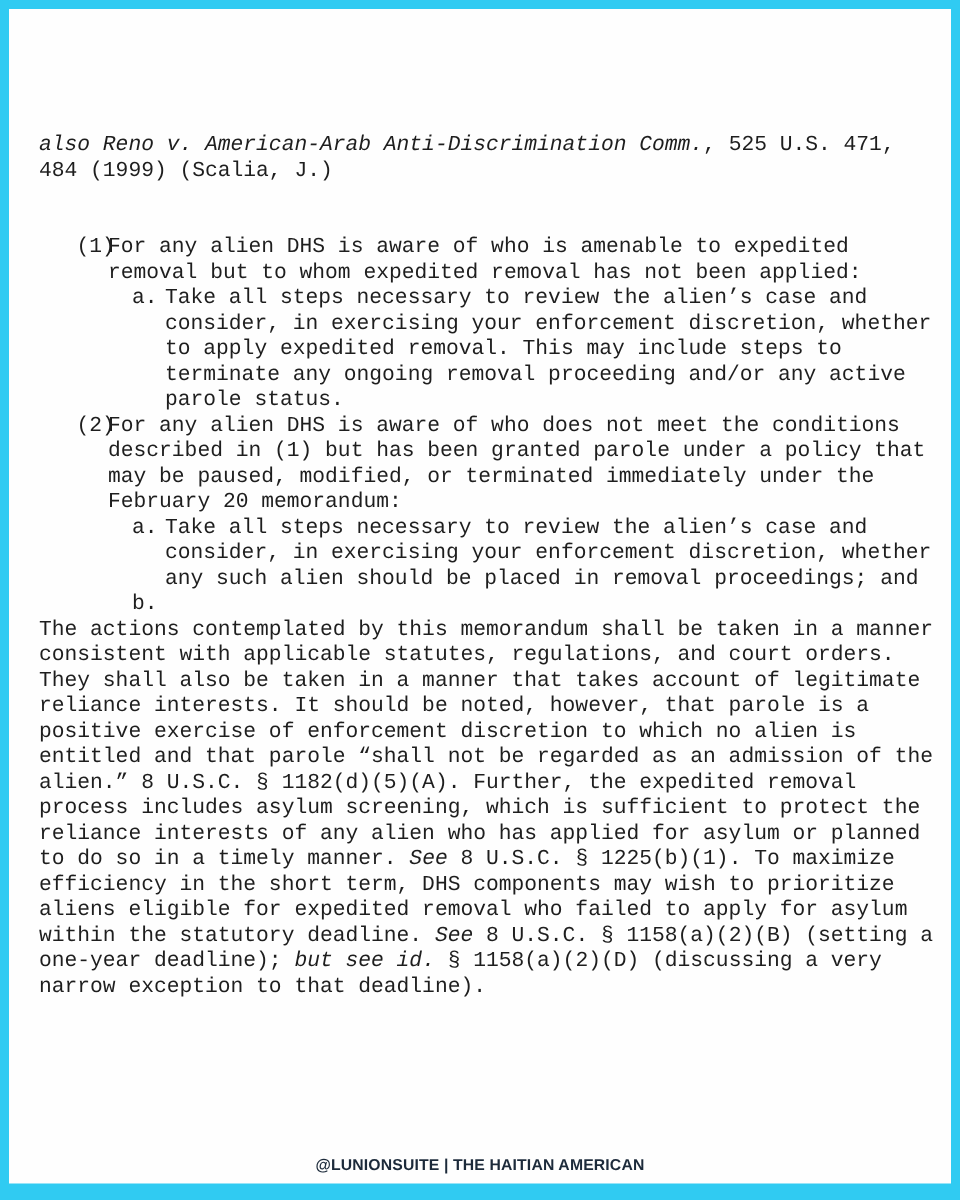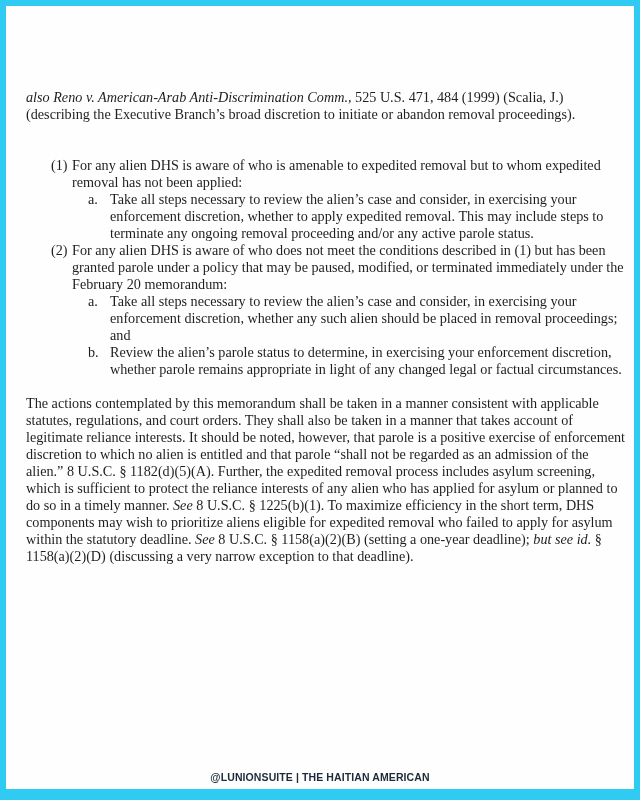--- a/index.html
+++ b/index.html
@@ -3,40 +3,40 @@
 <meta charset="utf-8">
 <style>
   html, body { margin: 0; padding: 0; }
   body { width: 640px; height: 800px; background: #30cbf2; position: relative; overflow: hidden; }
   .page {
     position: absolute; left: 6px; top: 6px; width: 628px; height: 783px;
     background: #fefefe;
   }
   .doc {
     position: absolute; left: 20px; top: 83px; width: 600px;
-    font-family: Liberation Serif, serif; font-size: 14.2px; line-height: 17px; color: #1e1e1e;
+    font-family: Liberation Mono, monospace; font-size: 14.2px; line-height: 17px; color: #1e1e1e;
   }
   .doc p { margin: 0; }
   .gap { height: 17px; }
   .item { position: relative; padding-left: 46px; }
   .item .num { position: absolute; left: 25px; top: 0; }
   .sub { position: relative; padding-left: 84px; }
   .sub .let { position: absolute; left: 62px; top: 0; }
   i { font-style: italic; }
   .footer {
     position: absolute; left: 0; width: 628px; top: 765px; text-align: center;
     font-family: "Liberation Sans", sans-serif; font-weight: bold; font-size: 10.5px; color: #1c2a3a; letter-spacing: 0.1px;
   }
 </style>
 </head>
 <body>
 
 <div class="page">
   <div class="doc">
-    <p><i>also Reno v. American-Arab Anti-Discrimination Comm.</i><span>, 525 U.S. 471, 484 (1999) (Scalia, J.)</span><br><span>(describing the Executive Branch’s broad discretion to initiate or abandon removal proceedings).</span></p>
+    <p><i>also Reno v. American-Arab Anti-Discrimination Comm.</i><span>, 525 U.S. 471, 484 (1999) (Scalia, J.)</span><br></p>
     <div class="gap"></div>
     <div class="gap"></div>
 
     <div class="item">
       <span class="num">(1)</span>
       <p>For any alien DHS is aware of who is amenable to expedited removal but to whom expedited removal has not been applied:</p>
     </div>
     <div class="sub">
       <span class="let">a.</span>
       <p>Take all steps necessary to review the alien’s case and consider, in exercising your enforcement discretion, whether to apply expedited removal. This may include steps to terminate any ongoing removal proceeding and/or any active parole status.</p>
@@ -45,21 +45,20 @@
     <div class="item">
       <span class="num">(2)</span>
       <p>For any alien DHS is aware of who does not meet the conditions described in (1) but has been granted parole under a policy that may be paused, modified, or terminated immediately under the February 20 memorandum:</p>
     </div>
     <div class="sub">
       <span class="let">a.</span>
       <p>Take all steps necessary to review the alien’s case and consider, in exercising your enforcement discretion, whether any such alien should be placed in removal proceedings; and</p>
     </div>
     <div class="sub">
       <span class="let">b.</span>
-      <p>Review the alien’s parole status to determine, in exercising your enforcement discretion, whether parole remains appropriate in light of any changed legal or factual circumstances.</p>
     </div>
 
     <div class="gap"></div>
     <p><span>The actions contemplated by this memorandum shall be taken in a manner consistent with applicable statutes, regulations, and court orders. They shall also be taken in a manner that takes account of legitimate reliance interests. It should be noted, however, that parole is a positive exercise of enforcement discretion to which no alien is entitled and that parole “shall not be regarded as an admission of the alien.” 8 U.S.C. § 1182(d)(5)(A). Further, the expedited removal process includes asylum screening, which is sufficient to protect the reliance interests of any alien who has applied for asylum or planned to do so in a timely manner. </span><i>See</i><span> 8 U.S.C. § 1225(b)(1). To maximize efficiency in the short term, DHS components may wish to prioritize aliens eligible for expedited removal who failed to apply for asylum within the statutory deadline. </span><i>See</i><span> 8 U.S.C. § 1158(a)(2)(B) (setting a one-year deadline); </span><i>but see id.</i><span> § 1158(a)(2)(D) (discussing a very narrow exception to that deadline).</span></p>
   </div>
 
   <div class="footer">@LUNIONSUITE | THE HAITIAN AMERICAN</div>
 </div>
 
 </body></html>

